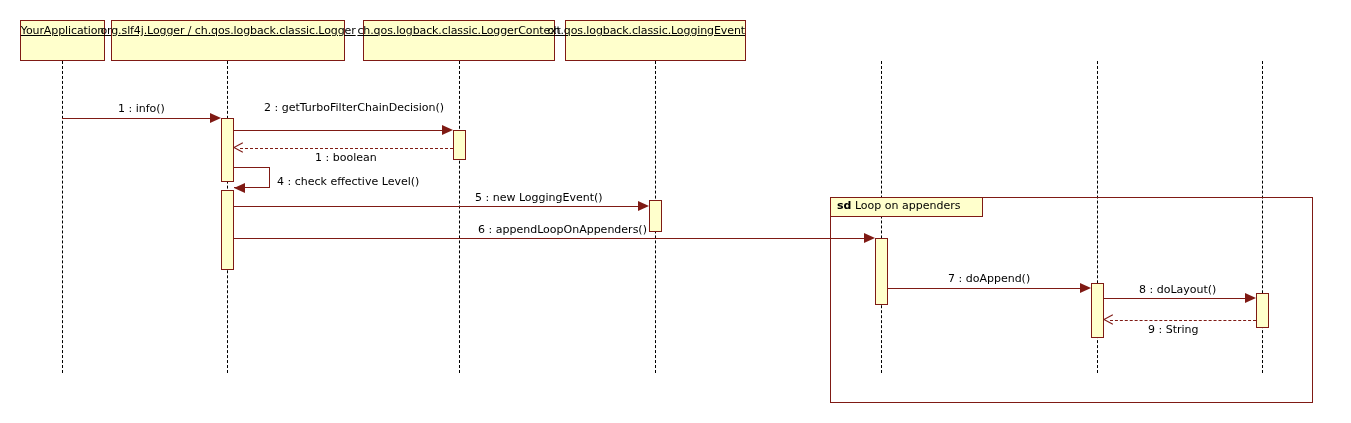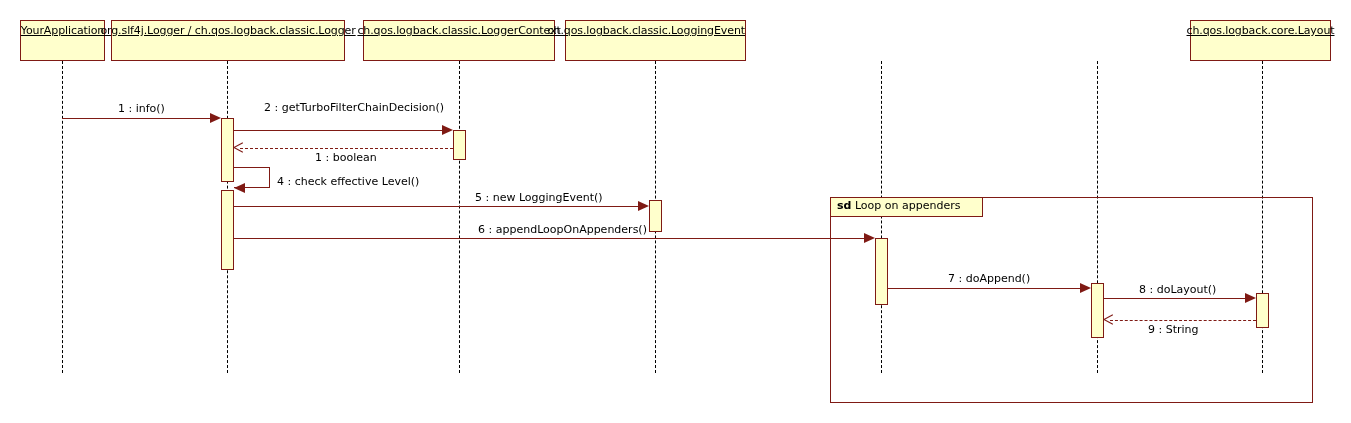--- a/index.html
+++ b/index.html
@@ -144,23 +144,20 @@
   <div class="participant" style="left:363px; top:20px; width:192px; height:41px;">
     <span class="pname">ch.qos.logback.classic.LoggerContext</span>
   </div>
 
   <div class="participant" style="left:565px; top:20px; width:181px; height:41px;justify-content:flex-end;">
     <span class="pname">ch.qos.logback.classic.LoggingEvent</span>
   </div>
 
 
 
-  <div class="participant" style="left:1190px; top:20px; width:141px; height:41px;">
-    <span class="pname">ch.qos.logback.core.Layout</span>
-  </div>
 
   <div class="lifeline" style="left:62px; top:61px; height:312px;"></div>
   <div class="lifeline" style="left:227px; top:61px; height:312px;"></div>
   <div class="lifeline" style="left:459px; top:61px; height:312px;"></div>
   <div class="lifeline" style="left:655px; top:61px; height:312px;"></div>
   <div class="lifeline" style="left:881px; top:61px; height:312px;"></div>
   <div class="lifeline" style="left:1097px; top:61px; height:312px;"></div>
   <div class="lifeline" style="left:1262px; top:61px; height:312px;"></div>
 
   <div class="fragment" style="left:830px; top:197px; width:483px; height:206px;"></div>

